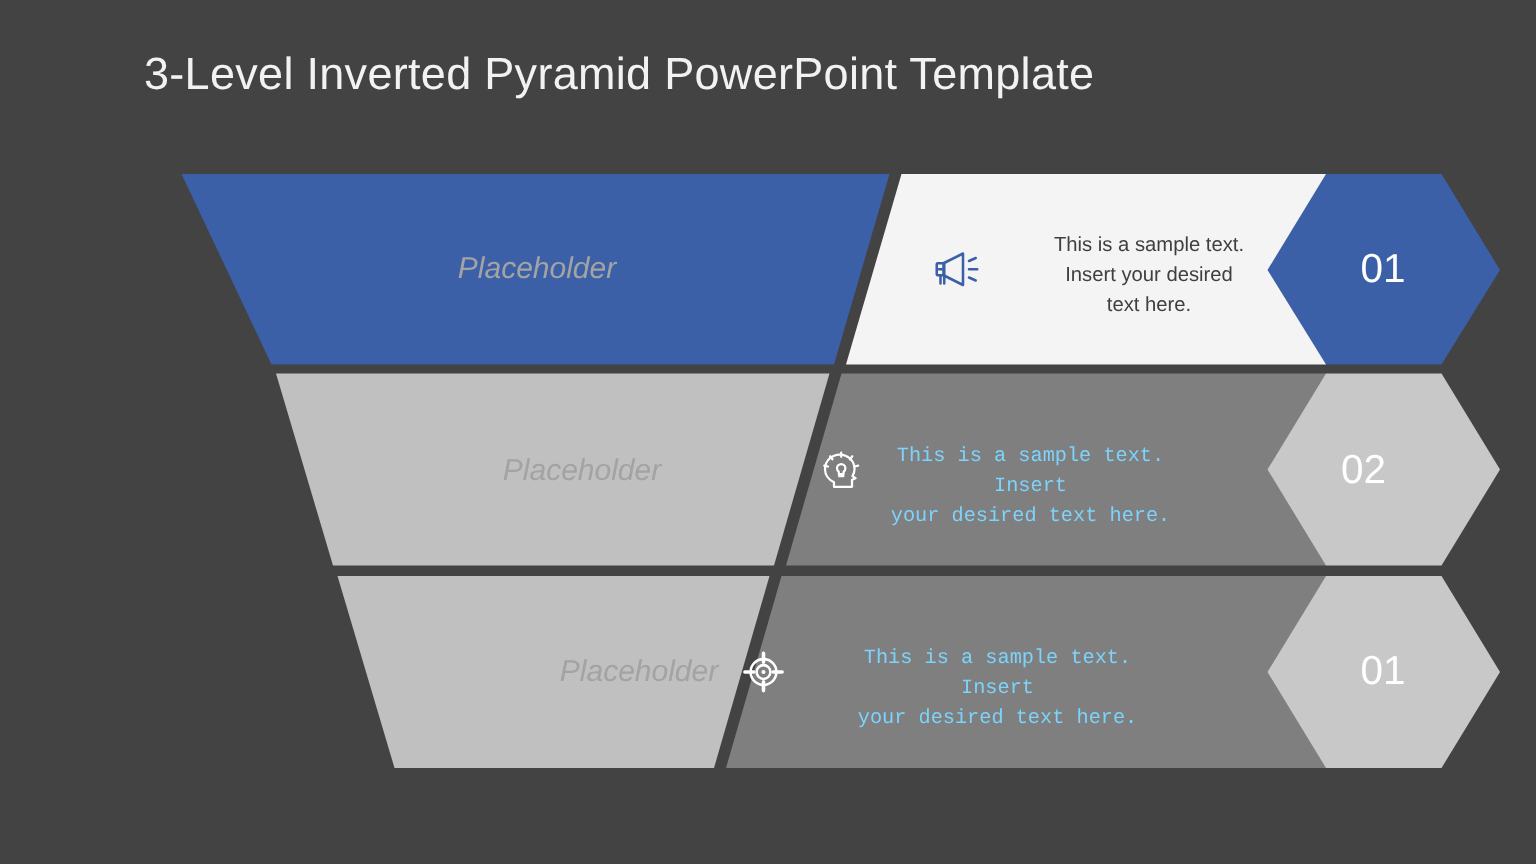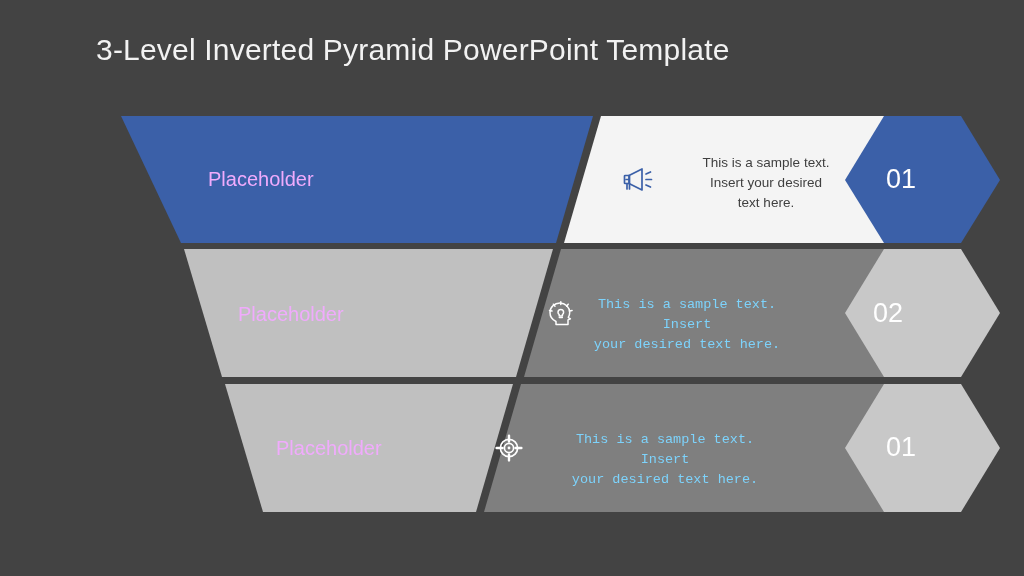--- a/index.html
+++ b/index.html
@@ -26,40 +26,42 @@
   
   #funnel-svg { position:absolute; left:0; top:0; width:1024px; height:576px; }
 
   
   .overlay { position:absolute; left:0; top:0; width:1024px; height:576px; pointer-events:none; }
   .overlay > * { pointer-events:auto; }
 
   .ph-label {
     position:absolute;
     font-size:20px;
-    color:#f0abfc;
+    color:#a3a3a3;
     white-space:nowrap;
+    text-align:center;
+    font-style:italic;
   }
 
   .body-text {
     position:absolute;
     font-size:13.5px;
     line-height:1.48;
     white-space:pre-line;
     text-align:center;
   }
   .body-text.dark  { color:#3f3f3f; }
   .body-text.light { color:#7dd3fc;font-family:Liberation Mono, monospace; }
 
   .hex-num {
     position:absolute;
     font-size:27px;
     color:#ffffff;
     white-space:nowrap;
-    text-align:left;
+    text-align:center;
   }
 
   .icon-slot { position:absolute; }
 </style>
 </head>
 <body>
 
 <div id="slide">
 
   <div id="page-title">3-Level Inverted Pyramid PowerPoint Template</div>

